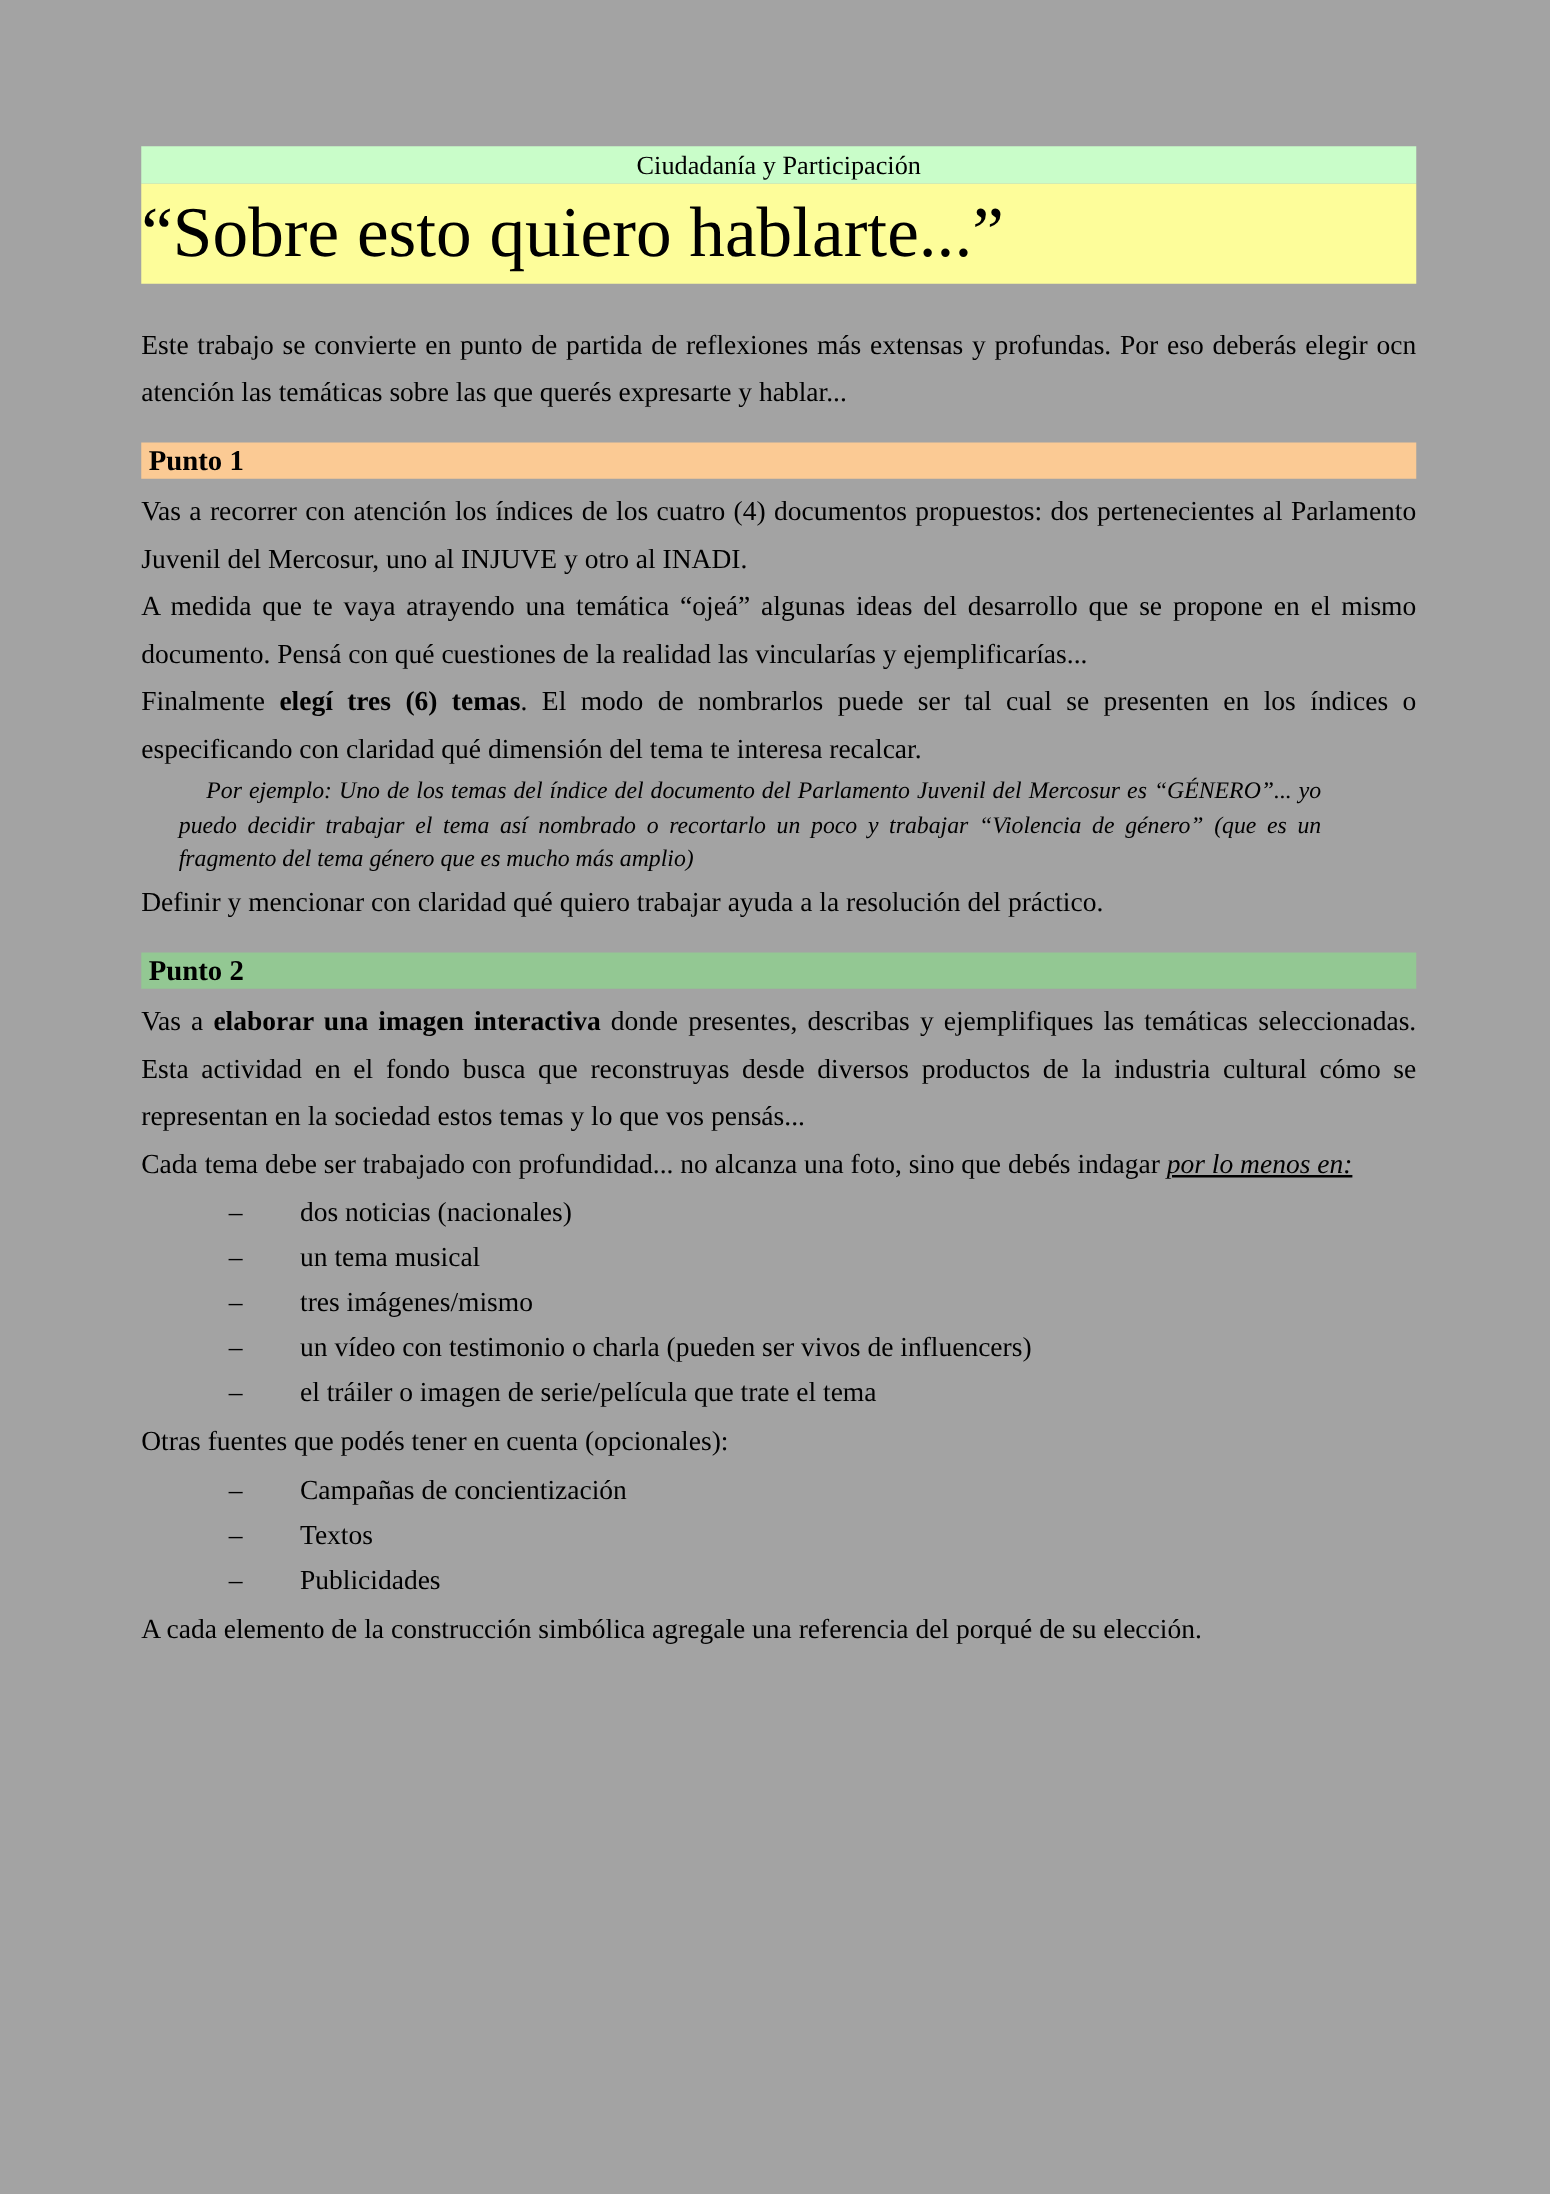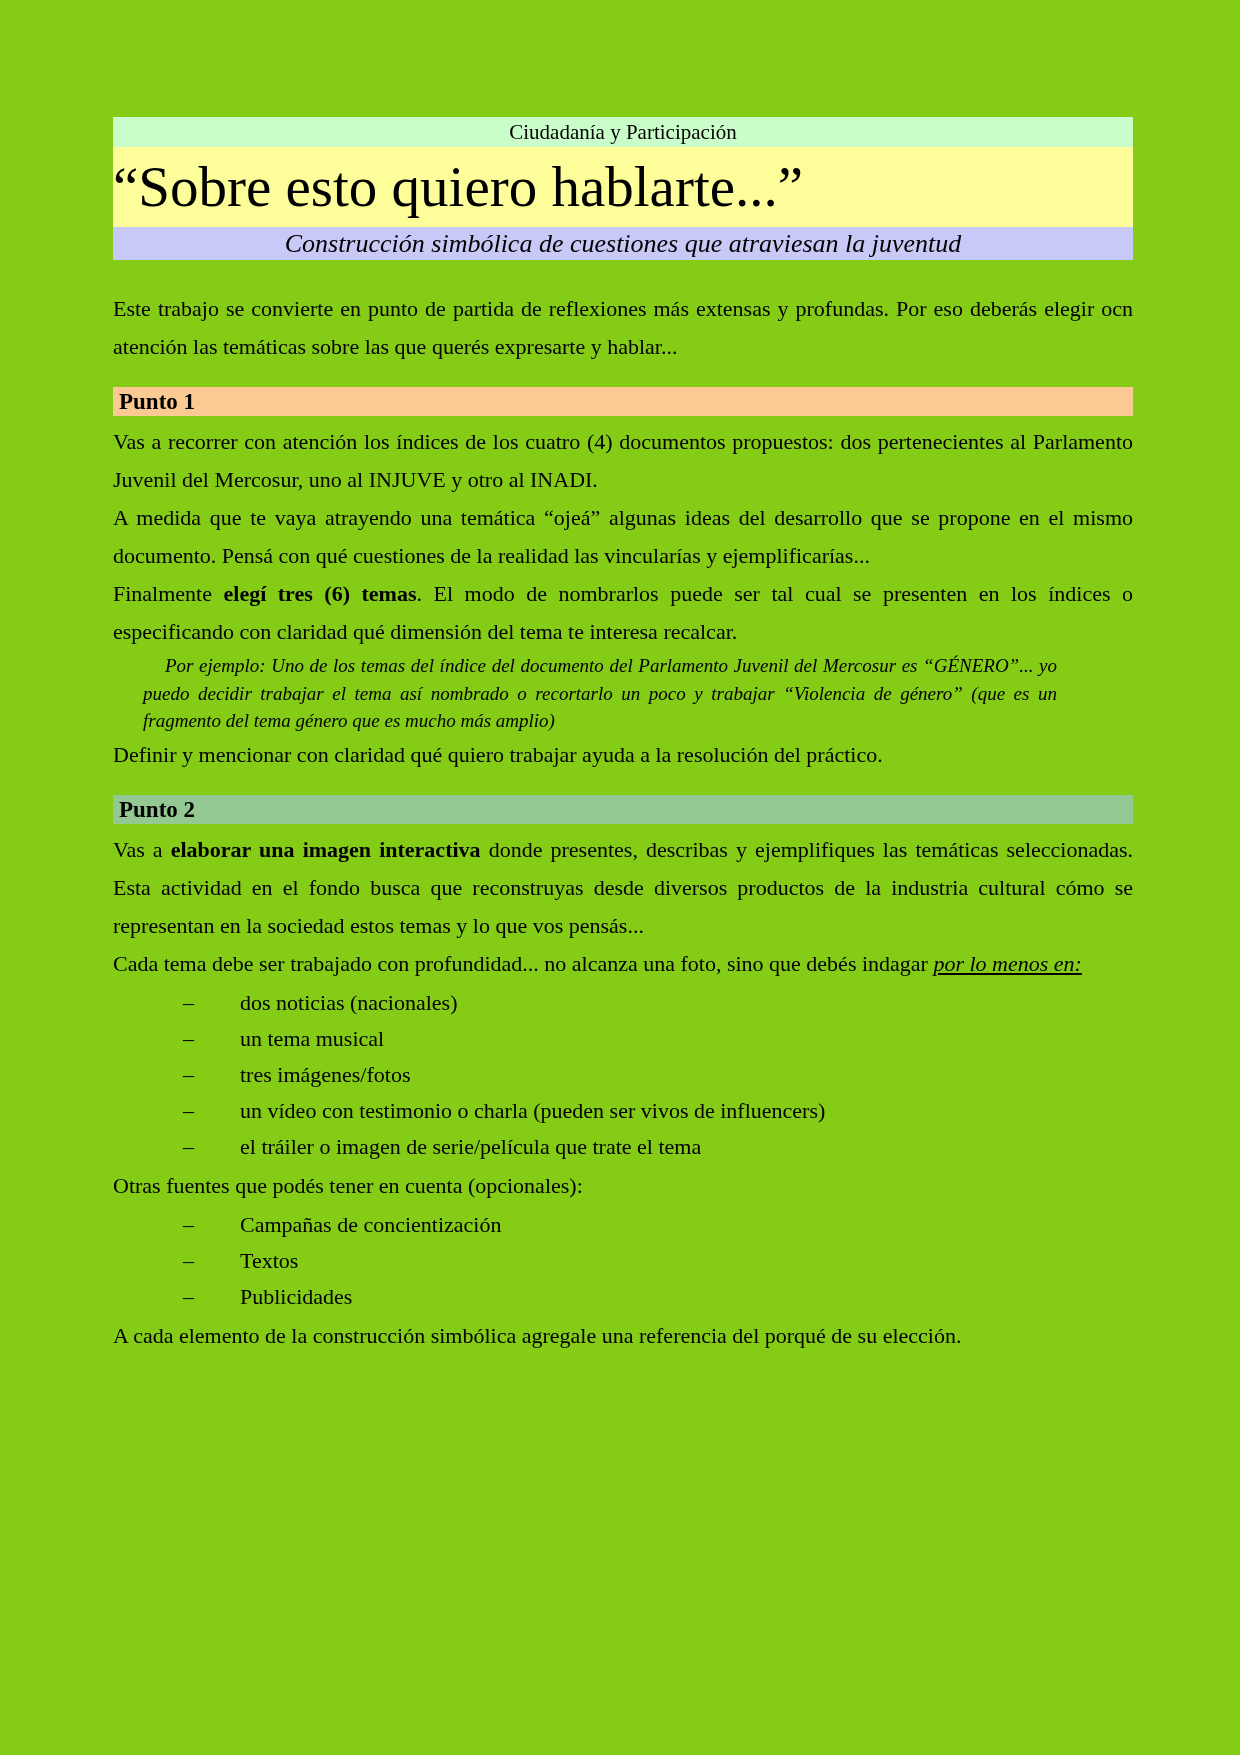--- a/index.html
+++ b/index.html
@@ -1,21 +1,21 @@
 <!DOCTYPE html>
 <html style="--course_bg: #c9fdc9; --title_bg: #fdfd9a; --subtitle_bg: #c9c9f7; --punto1_bg: #fbca94; --punto2_bg: #93c893; --text: #000000; --page_bg: #ffffff;"><head>
 <meta charset="utf-8">
 <style>
   * { margin: 0; padding: 0; box-sizing: border-box; }
   html, body { background: #ffffff; }
   .page {
     position: relative;
     width: 1240px;
     height: 1755px;
-    background: #84cc16;
+    background: #a3a3a3;
     font-family: "Liberation Serif", serif;
     color: #000000;
     overflow: hidden;
   }
   .content {
     position: absolute;
     left: 113px;
     top: 117px;
     width: 1020px;
   }
@@ -91,21 +91,20 @@
 </style>
 </head>
 <body>
 
 <div class="page">
   <div class="content">
 
     <header>
       <div class="band-course">Ciudadanía y Participación</div>
       <div class="band-title">“Sobre esto quiero hablarte...”</div>
-      <div class="band-subtitle">Construcción simbólica de cuestiones que atraviesan la juventud</div>
     </header>
 
     <p class="body intro">Este trabajo se convierte en punto de partida de reflexiones más extensas y profundas. Por eso deberás elegir ocn atención las temáticas sobre las que querés expresarte y hablar...</p>
 
     <section>
       <h2 class="section-band punto1">Punto 1</h2>
       <p class="body">Vas a recorrer con atención los índices de los cuatro (4) documentos propuestos: dos pertenecientes al Parlamento Juvenil del Mercosur, uno al INJUVE y otro al INADI.</p>
       <p class="body">A medida que te vaya atrayendo una temática “ojeá” algunas ideas del desarrollo que se propone en el mismo documento. Pensá con qué cuestiones de la realidad las vincularías y ejemplificarías...</p>
       <p class="body"><span>Finalmente </span><b>elegí tres (6) temas</b><span>. El modo de nombrarlos puede ser tal cual se presenten en los índices o especificando con claridad qué dimensión del tema te interesa recalcar.</span></p>
       <p class="example">Por ejemplo: Uno de los temas del índice del documento del Parlamento Juvenil del Mercosur es “GÉNERO”... yo puedo decidir trabajar el tema así nombrado o recortarlo un poco y trabajar “Violencia de género” (que es un fragmento del tema género que es mucho más amplio)</p>
@@ -121,21 +120,21 @@
         <li>
             <span class="dash">–</span>
             <span>dos noticias (nacionales)</span>
           </li>
         <li>
             <span class="dash">–</span>
             <span>un tema musical</span>
           </li>
         <li>
             <span class="dash">–</span>
-            <span>tres imágenes/fotos</span>
+            <span>tres imágenes/mismo</span>
           </li>
         <li>
             <span class="dash">–</span>
             <span>un vídeo con testimonio o charla (pueden ser vivos de influencers)</span>
           </li>
         <li>
             <span class="dash">–</span>
             <span>el tráiler o imagen de serie/película que trate el tema</span>
           </li>
       </ul>

